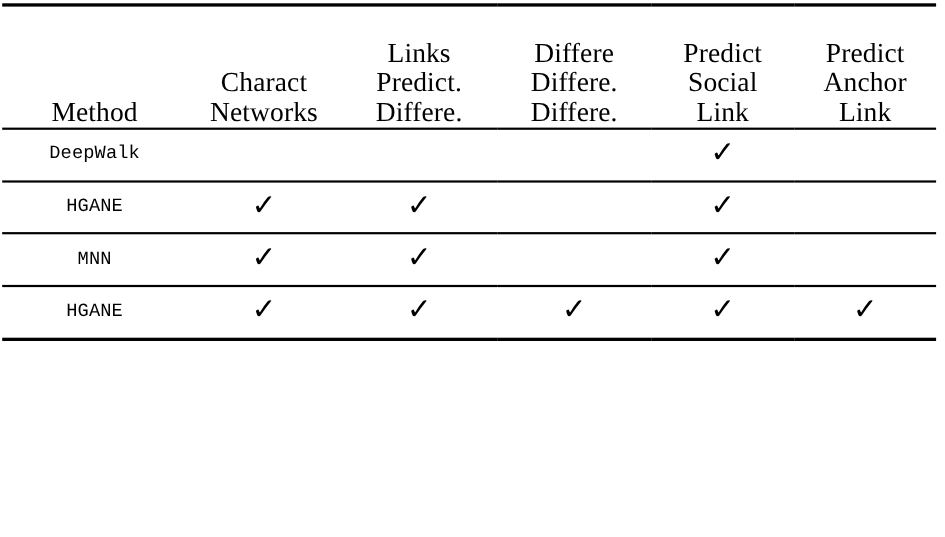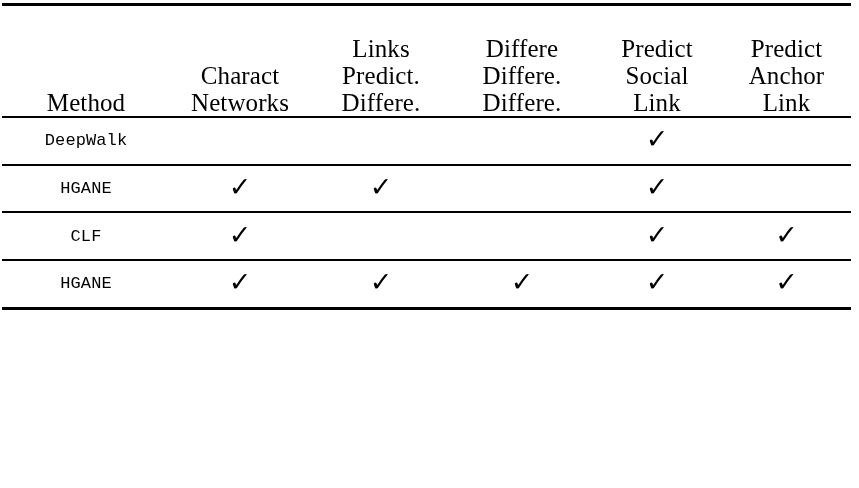--- a/index.html
+++ b/index.html
@@ -144,26 +144,26 @@
         </tr>
         <tr>
           <td class="method-cell">HGANE</td>
           <td class="flag-cell"><span class="check">✓</span></td>
           <td class="flag-cell"><span class="check">✓</span></td>
           <td class="flag-cell"><span class="check empty">✓</span></td>
           <td class="flag-cell"><span class="check">✓</span></td>
           <td class="flag-cell"><span class="check empty">✓</span></td>
         </tr>
         <tr>
-          <td class="method-cell">CLF</td>
+          <td class="method-cell">MNN</td>
+          <td class="flag-cell"><span class="check">✓</span></td>
           <td class="flag-cell"><span class="check">✓</span></td>
           <td class="flag-cell"><span class="check empty">✓</span></td>
+          <td class="flag-cell"><span class="check">✓</span></td>
           <td class="flag-cell"><span class="check empty">✓</span></td>
-          <td class="flag-cell"><span class="check">✓</span></td>
-          <td class="flag-cell"><span class="check">✓</span></td>
         </tr>
         <tr>
           <td class="method-cell">HGANE</td>
           <td class="flag-cell"><span class="check">✓</span></td>
           <td class="flag-cell"><span class="check">✓</span></td>
           <td class="flag-cell"><span class="check">✓</span></td>
           <td class="flag-cell"><span class="check">✓</span></td>
           <td class="flag-cell"><span class="check">✓</span></td>
         </tr>
       </tbody>

